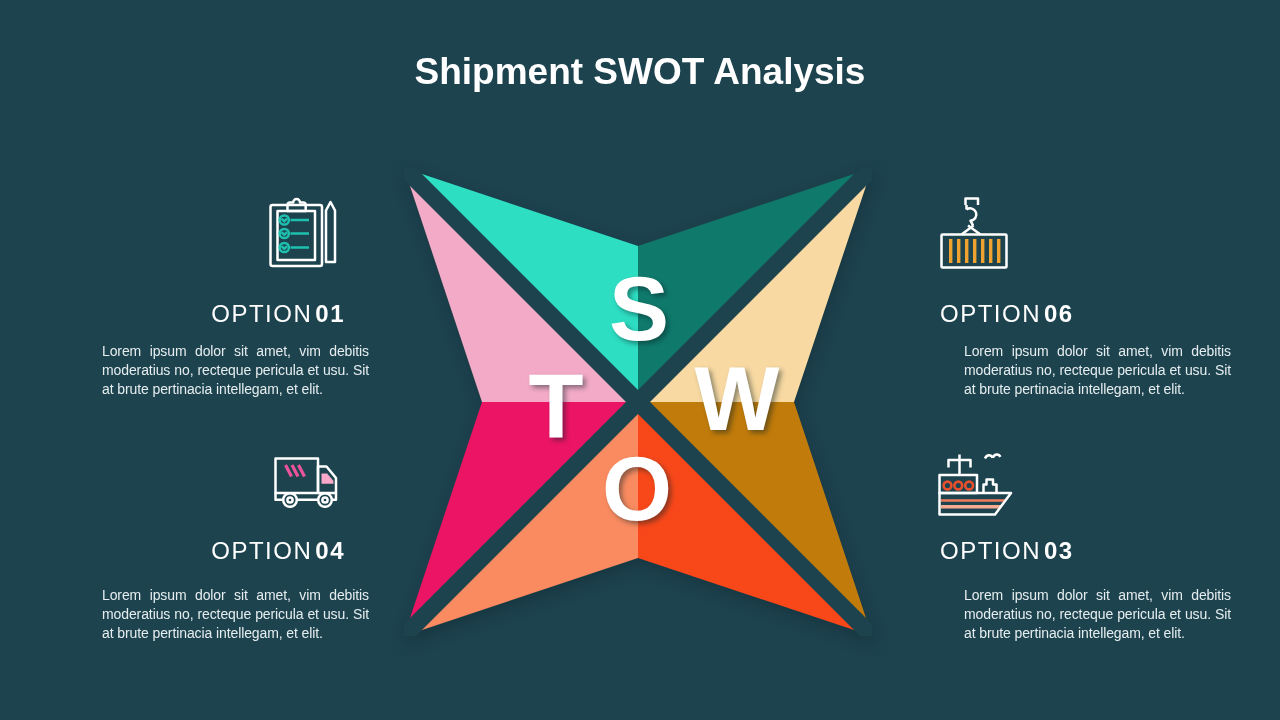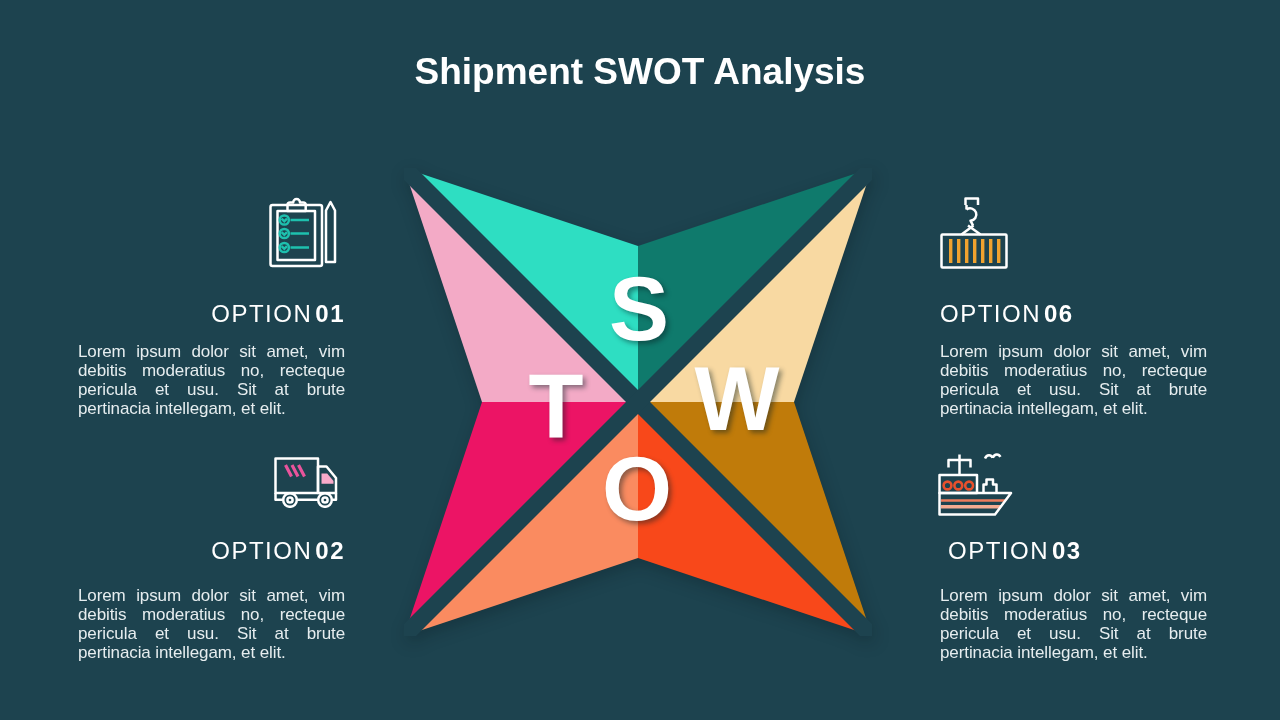--- a/index.html
+++ b/index.html
@@ -36,23 +36,23 @@
   .opt-heading {
     position:absolute; width:267px;
     font-size:24px; line-height:26px; font-weight:400;
     color:var(--heading_white,#fff); letter-spacing:1.5px;
     white-space:nowrap;
   }
   .opt-heading .num { font-weight:700; margin-left:3px; }
   .align-right { text-align:right; }
   .opt-text {
     position:absolute; width:267px;
-    font-size:17px; line-height:19px;
+    font-size:14px; line-height:19px;
     color:var(--body_text,#e6edef);
-    text-align:justify; letter-spacing:-0.1px;
+    text-align:justify; letter-spacing:-0.1px;margin-left:24px;
   }
   .icon { position:absolute; }
   .icon svg { display:block; }
   .wstroke { stroke:#ffffff; fill:none; stroke-width:2.5; stroke-linejoin:round; }
   .teal-stroke { stroke:var(--accent_teal); fill:none; stroke-width:2.5; }
   .bar { fill:var(--accent_orange); }
   .pink-stroke { stroke:var(--accent_pink); fill:none; stroke-width:3.2; }
   .pink-fill { fill:var(--accent_pink_light); }
   .ship-ring { stroke:var(--accent_ship); fill:none; stroke-width:2.6; }
   .ship-stripe1 { stroke:var(--accent_ship_stripe1); fill:none; stroke-width:2.4; }
@@ -134,34 +134,34 @@
     <rect class="wstroke" x="2.5" y="27" width="37.5" height="18"></rect>
     <circle class="ship-ring" cx="10.5" cy="37.5" r="3.9"></circle>
     <circle class="ship-ring" cx="21.3" cy="37.5" r="3.9"></circle>
     <circle class="ship-ring" cx="32.1" cy="37.5" r="3.9"></circle>
     <path class="wstroke" stroke-width="2.2" d="M46.5,45 V36.5 H49.5 V31.5 H56 V36.5 H59.5 V45"></path>
     <path class="ship-stripe1" d="M4,52.5 H68"></path>
     <path class="ship-stripe2" d="M4,58.7 H64"></path>
     <path class="wstroke" d="M2.5,45 H74 L58,66.5 H2.5 Z"></path>
   </svg>
 </div>
-<div class="opt-heading" style="left:940px; top:538px;margin-left:8px;">
+<div class="opt-heading" style="left:940px; top:538px;">
   <span>OPTION</span><span class="num">03</span>
 </div>
 <p class="opt-text" style="left:940px; top:586px;">Lorem ipsum dolor sit amet, vim debitis moderatius no, recteque pericula et usu. Sit at brute pertinacia intellegam, et elit.</p>
 
 <div class="icon" style="left:272px; top:454px;">
   <svg width="68" height="54" viewBox="0 0 68 54" xmlns="http://www.w3.org/2000/svg">
     <rect class="wstroke" x="3.5" y="4.5" width="42.5" height="34.5"></rect>
     <path class="pink-stroke" d="M13.5,11 l6,11.5 M20,11 l6,11.5 M26.5,11 l6,11.5"></path>
     <path class="pink-fill" d="M49.5,19.5 H55.2 L61.5,27 V29.8 H49.5 Z"></path>
     <path class="wstroke" d="M46,12.5 H54.5 L64,24 V39 H46 Z"></path>
     <path class="wstroke" stroke-width="2.2" d="M3.5,39 V45.8 H11.2 M24.8,45.8 H46.2 M59.8,45.8 H64 V39"></path>
     <circle class="wstroke" cx="18" cy="46" r="6.8"></circle>
     <circle class="wstroke" stroke-width="2" cx="18" cy="46" r="2.6"></circle>
     <circle class="wstroke" cx="53" cy="46" r="6.8"></circle>
     <circle class="wstroke" stroke-width="2" cx="53" cy="46" r="2.6"></circle>
   </svg>
 </div>
 <div class="opt-heading align-right" style="left:78px; top:538px;">
-  <span>OPTION</span><span class="num">02</span>
+  <span>OPTION</span><span class="num">04</span>
 </div>
 <p class="opt-text" style="left:78px; top:586px;">Lorem ipsum dolor sit amet, vim debitis moderatius no, recteque pericula et usu. Sit at brute pertinacia intellegam, et elit.</p>
 
 </body></html>

